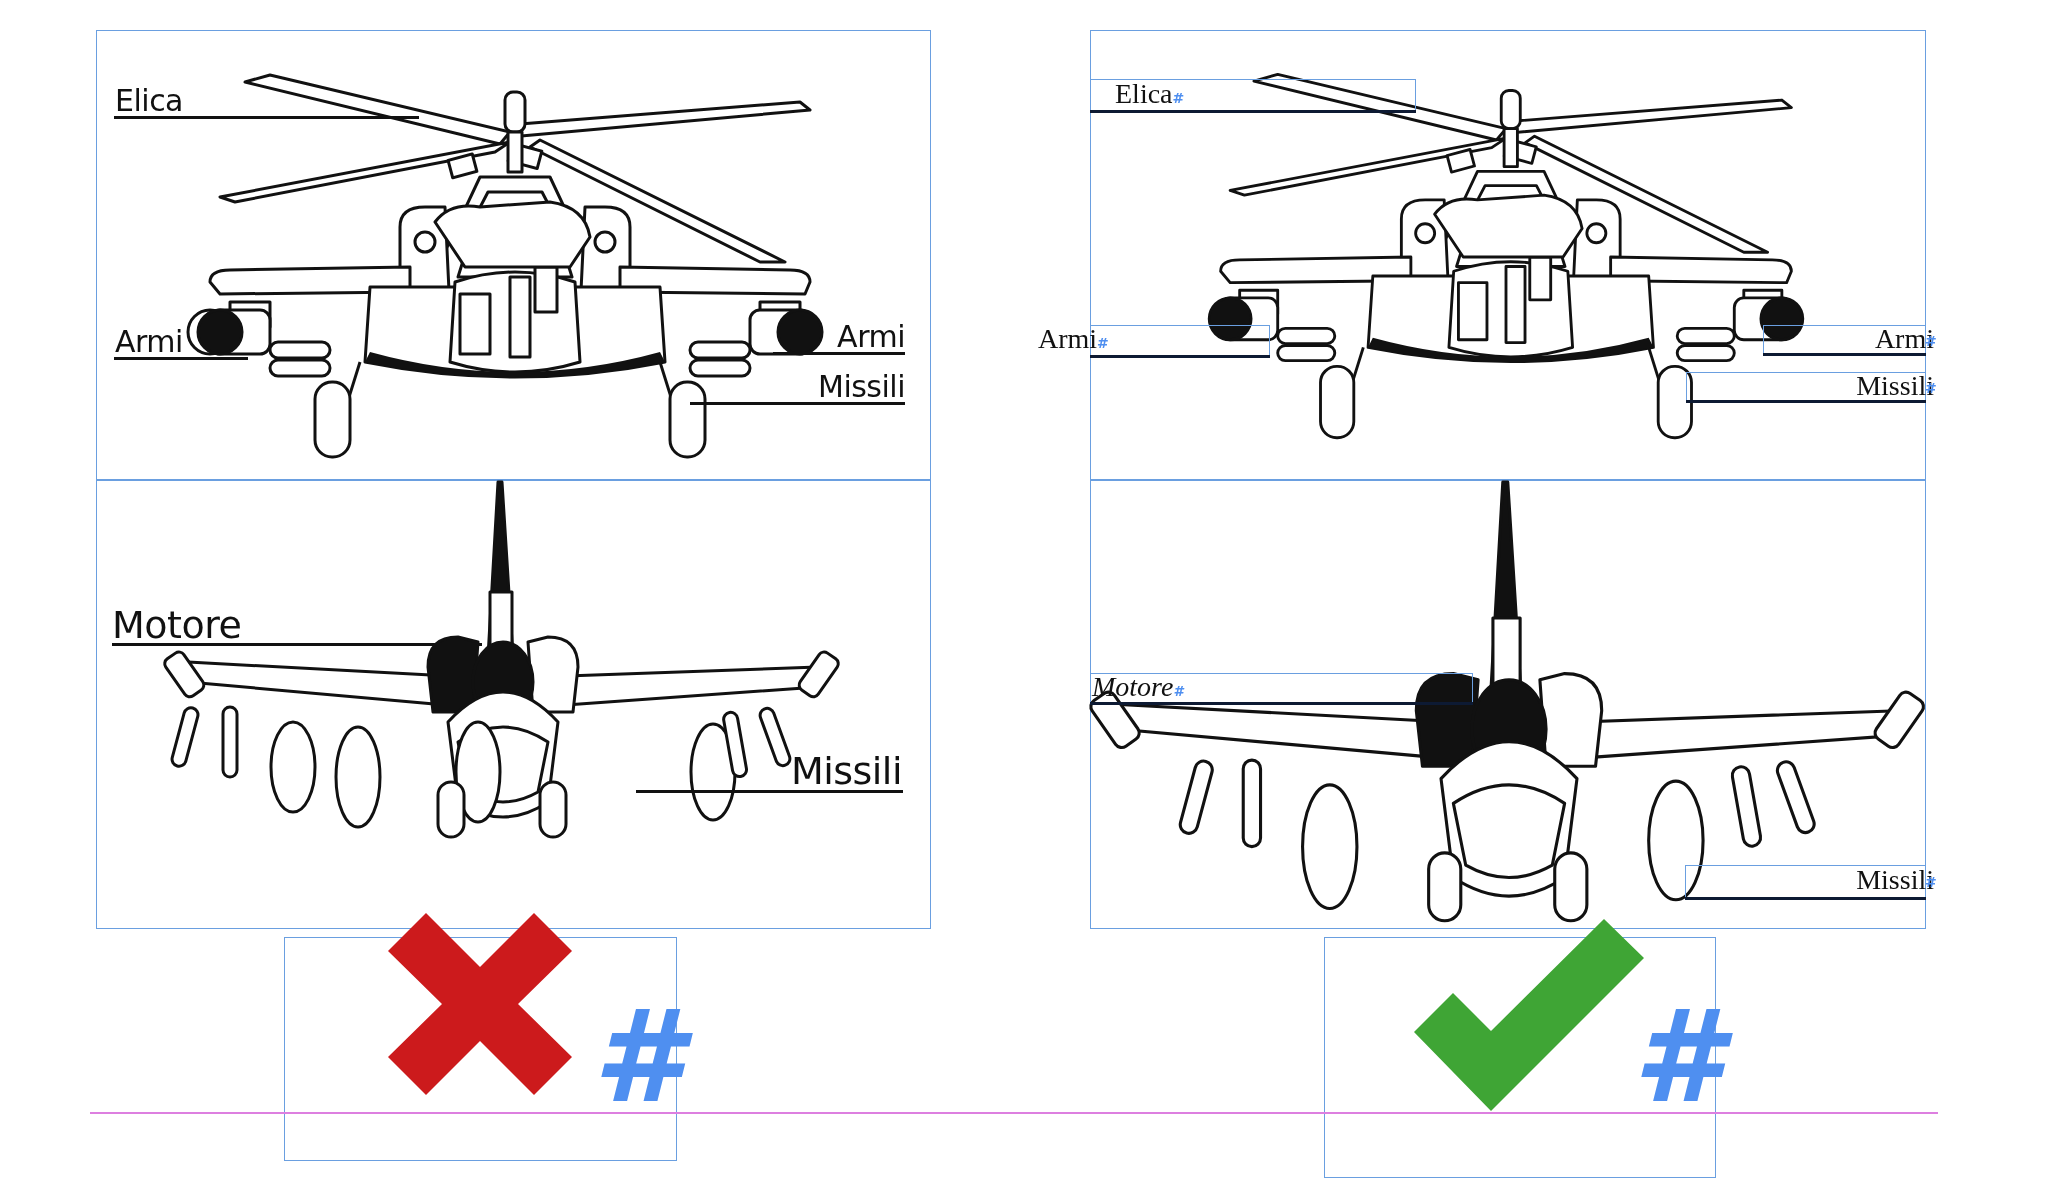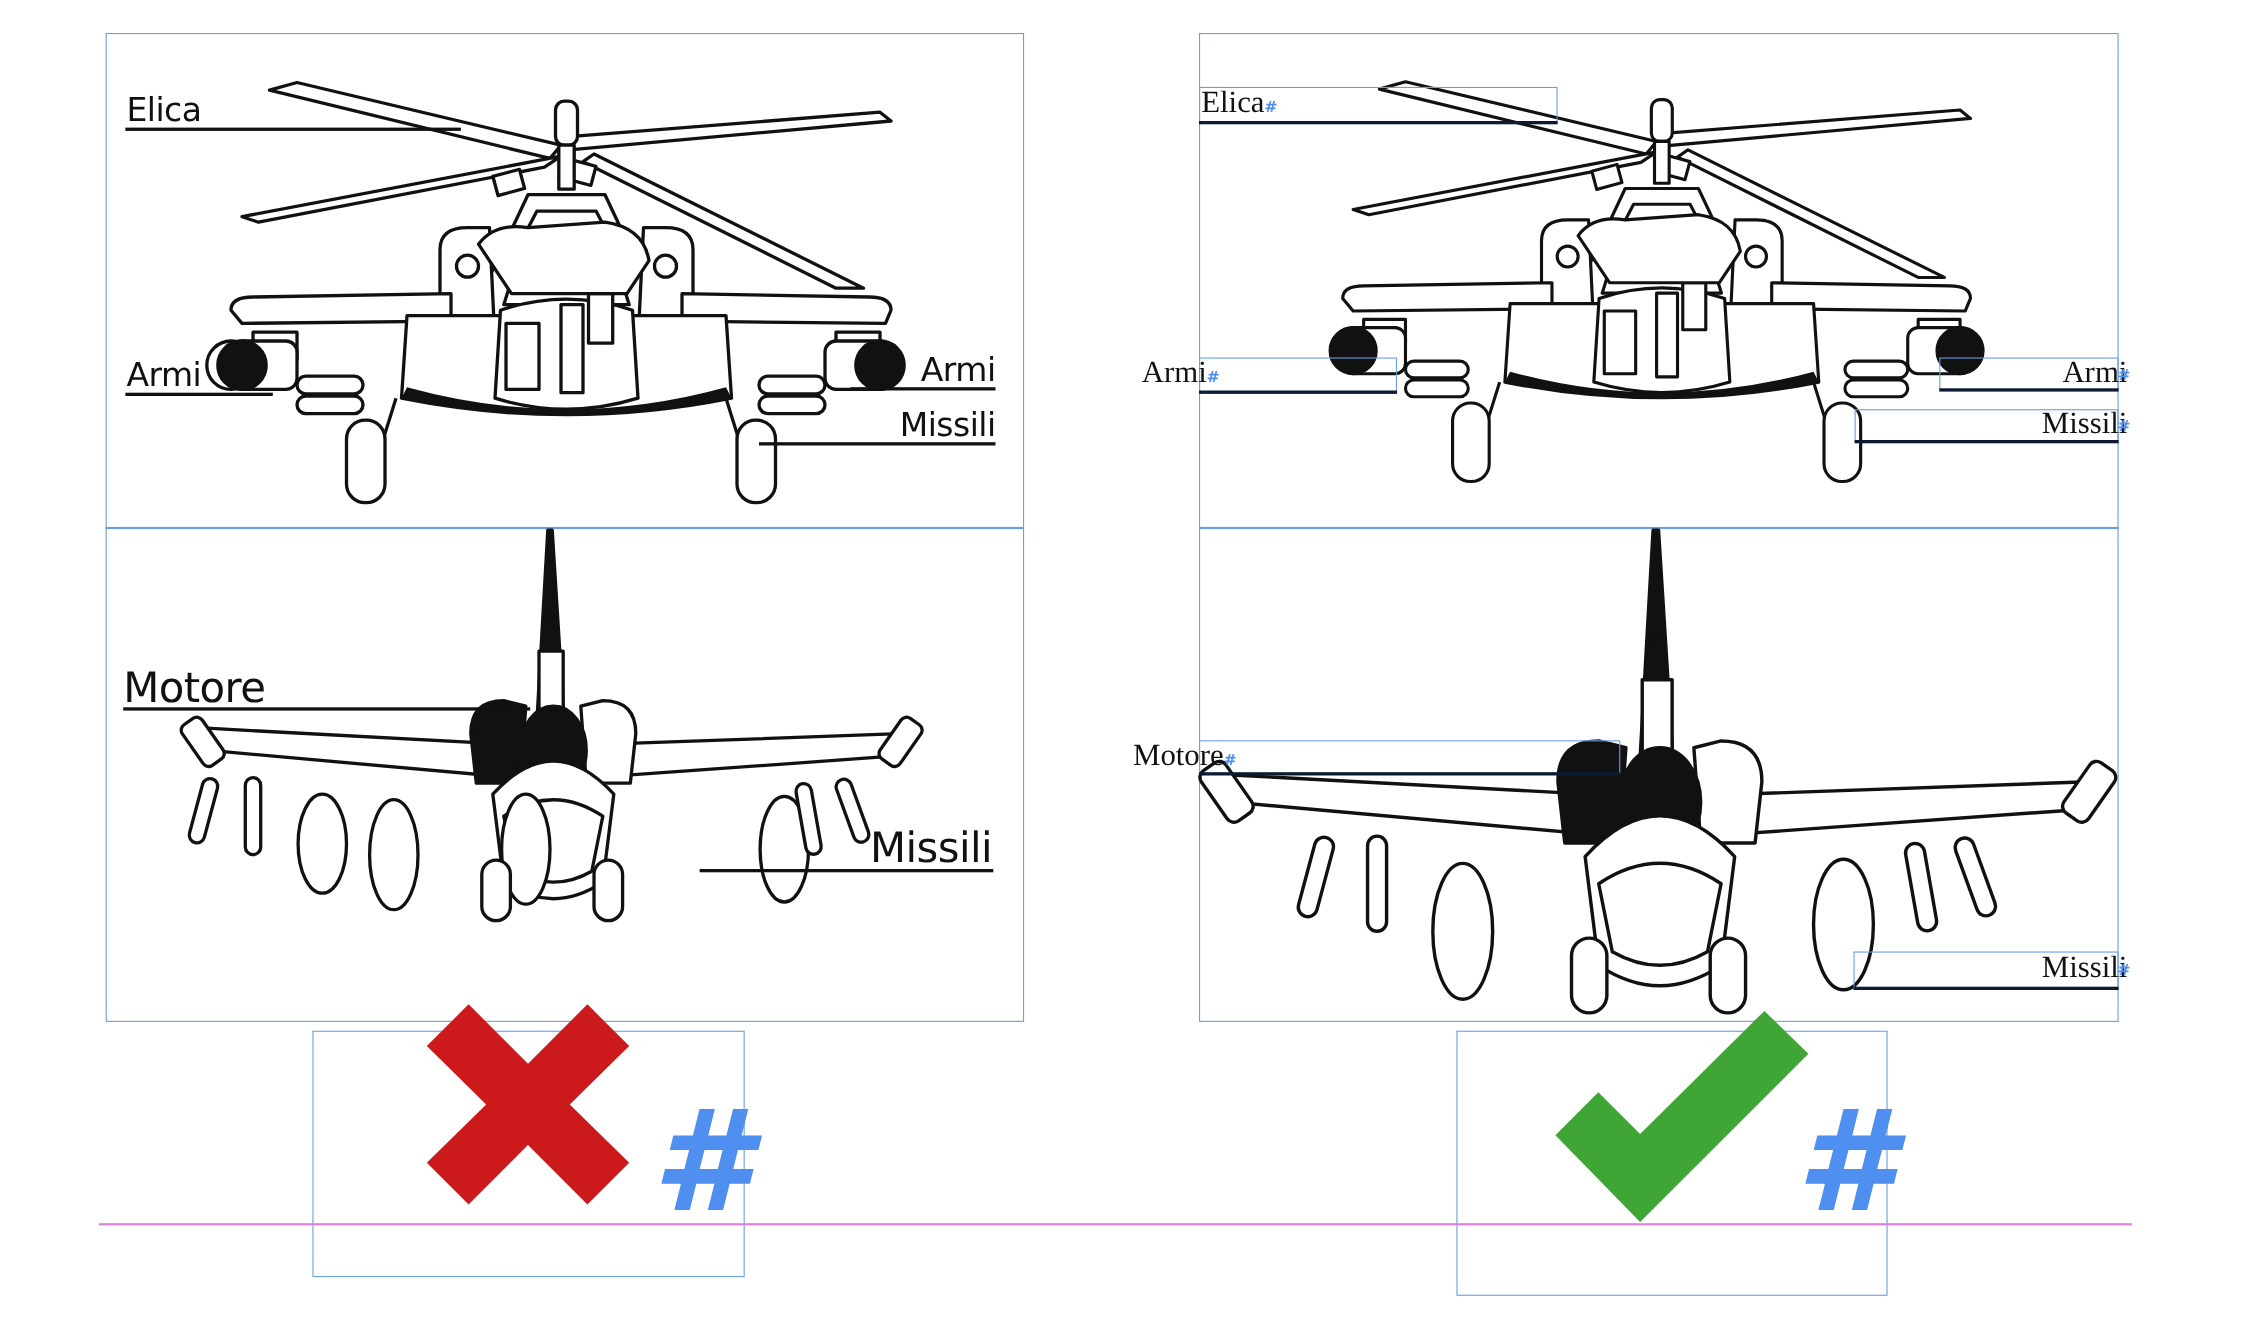--- a/index.html
+++ b/index.html
@@ -178,21 +178,21 @@
       <path d="M150,300 L125,380"></path>
       <path d="M450,300 L475,380"></path>
       <rect x="105" y="320" width="35" height="75" rx="17"></rect>
       <rect x="460" y="320" width="35" height="75" rx="17"></rect>
     </g>
     <path d="M160,290 Q305,330 450,290 L455,300 Q305,330 155,300 Z" fill="#111"></path>
   </svg>
 
   <div class="textbox" style="left:1090px;top:79px;width:326px;height:33px;"></div>
   <div class="textbox-underline" style="left:1090px;top:110px;width:326px;"></div>
-  <span class="lbl-serif" style="left:1092px;top:80px;font-size:28px;">
+  <span class="lbl-serif" style="left:1092px;top:80px;font-size:28px;padding-left:23px;">
     <span>Elica</span><span class="hash-small">#</span>
   </span>
 
   <div class="textbox" style="left:1090px;top:325px;width:180px;height:33px;"></div>
   <div class="textbox-underline" style="left:1090px;top:355px;width:180px;"></div>
   <span class="lbl-serif" style="left:1038px;top:325px;font-size:28px;">
     <span>Armi</span><span class="hash-small">#</span>
   </span>
 
   <div class="textbox" style="left:1763px;top:325px;width:163px;height:30px;"></div>
@@ -224,21 +224,21 @@
       <rect x="120" y="225" width="14" height="70" rx="7"></rect>
       <rect x="560" y="225" width="14" height="60" rx="7" transform="rotate(-20 567 255)"></rect>
       <rect x="520" y="230" width="14" height="65" rx="7" transform="rotate(-10 527 262)"></rect>
       <rect x="270" y="300" width="26" height="55" rx="13"></rect>
       <rect x="372" y="300" width="26" height="55" rx="13"></rect>
     </g>
   </svg>
 
   <div class="textbox" style="left:1090px;top:673px;width:383px;height:31px;"></div>
   <div class="textbox-underline" style="left:1090px;top:702px;width:383px;"></div>
-  <span class="lbl-serif" style="left:1030px;top:673px;font-size:28px;">
+  <span class="lbl-serif" style="left:1092px;top:673px;font-size:28px;font-style:italic;">
     <span>Motore</span><span class="hash-small">#</span>
   </span>
 
   <div class="textbox" style="left:1685px;top:865px;width:241px;height:34px;"></div>
   <div class="textbox-underline" style="left:1685px;top:897px;width:241px;"></div>
   <span class="lbl-serif" style="right:114px;top:866px;font-size:28px;">Missili</span>
   <span class="hash-small abs" style="left:1925px;top:874px;">#</span>
 
   <div class="frame" style="left:1324px;top:937px;width:392px;height:241px;"></div>
   <svg style="left:1414px;top:919px;" width="230" height="192" viewBox="0 0 230 192">

